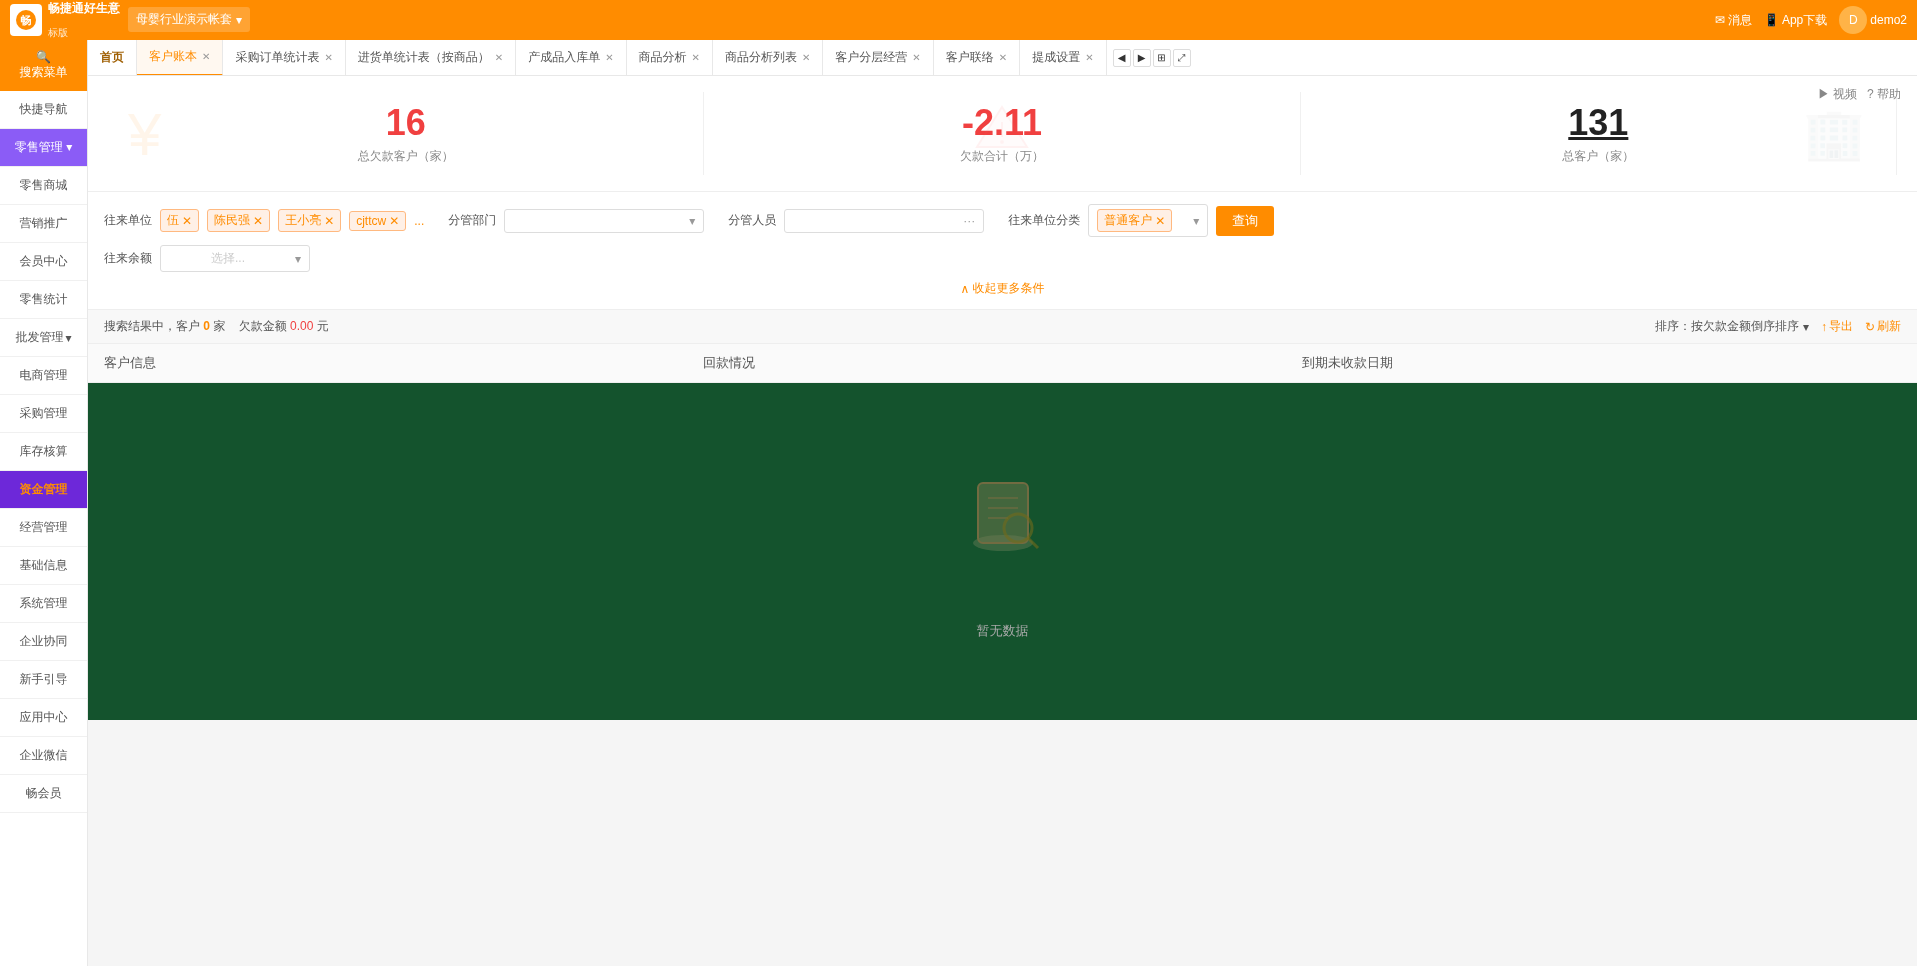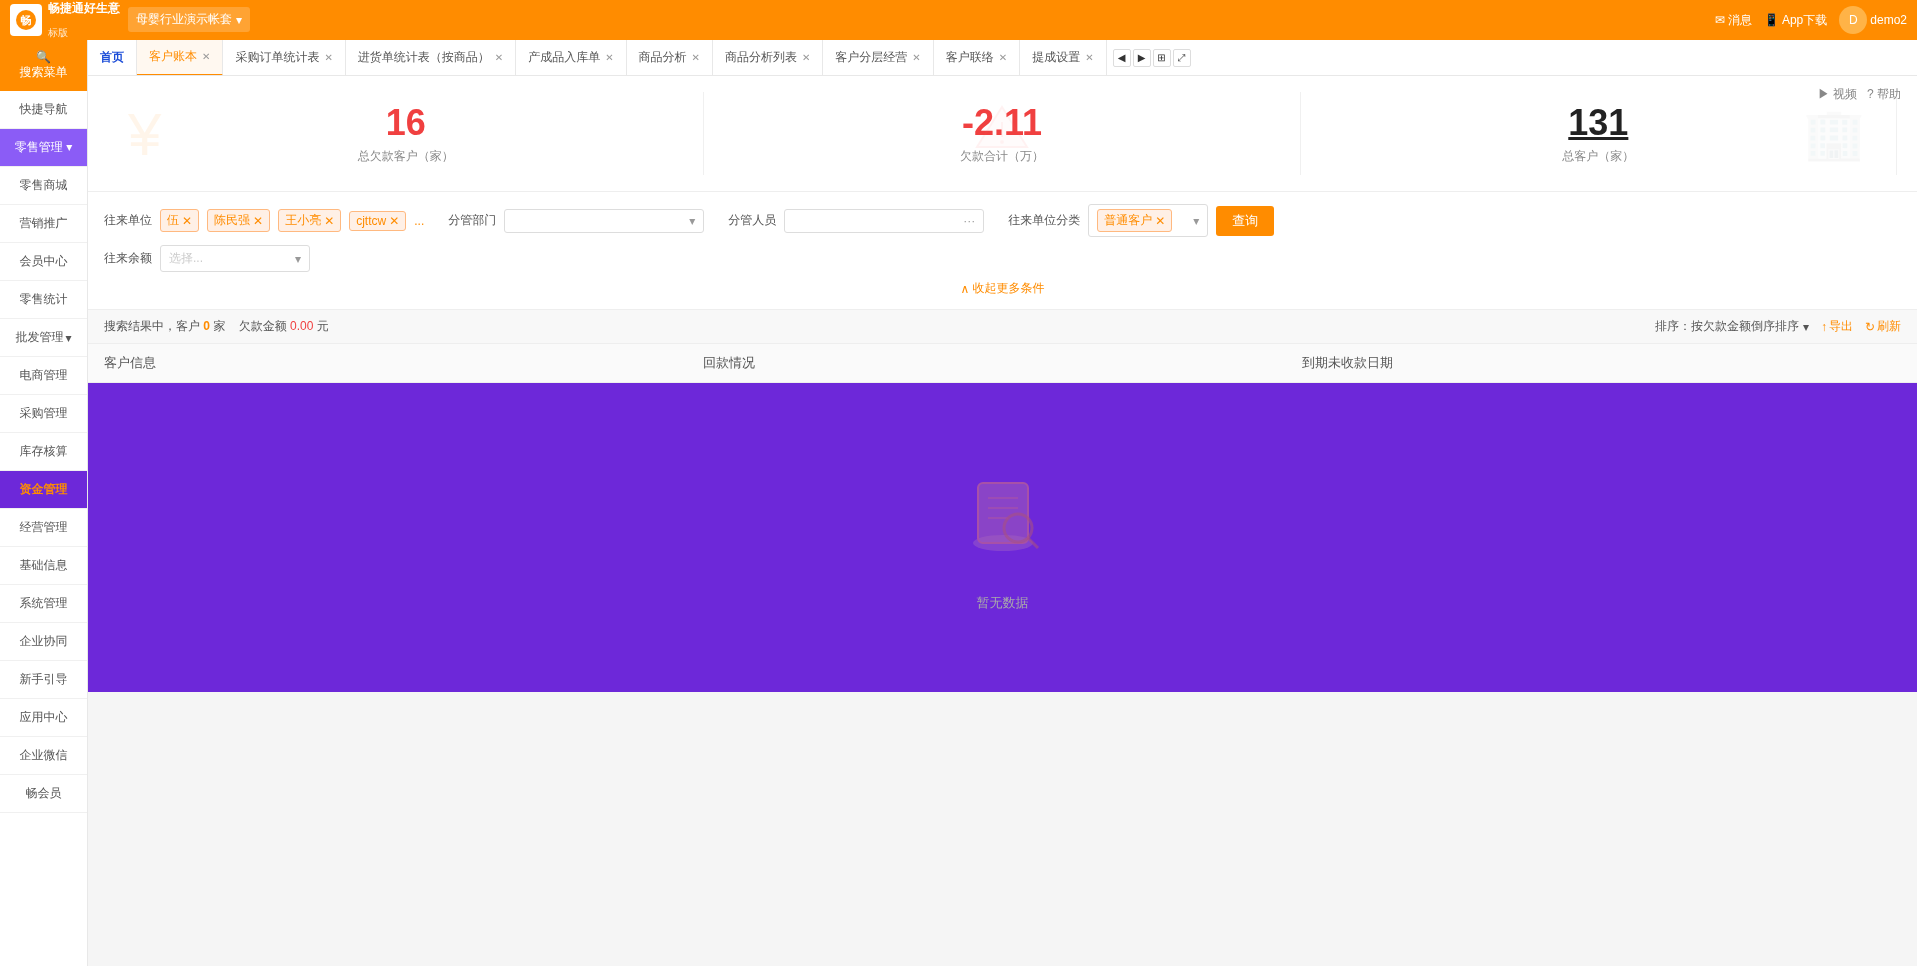--- a/index.html
+++ b/index.html
@@ -26,21 +26,21 @@
     .sidebar-search { background: #ff8c00; color: #fff; text-align: center; padding: 10px 4px; font-size: 12px; cursor: pointer; }
     .sidebar-nav-item { padding: 10px 4px; text-align: center; font-size: 12px; color: #555; cursor: pointer; border-bottom: 1px solid #f0f0f0; }
     .sidebar-nav-item.active { background: #8b5cf6; color: #fff; }
     .sidebar-nav-item.has-arrow { display: flex; align-items: center; justify-content: center; gap: 2px; }
     .sidebar-nav-item.sub-active { color: #ff8c00; font-weight: bold; }
 
     
     .tab-item { display: flex; align-items: center; height: 36px; padding: 0 12px; font-size: 12px; color: #555; cursor: pointer; white-space: nowrap; border-right: 1px solid #e8e8e8; flex-shrink: 0; }
     .tab-item.active { color: #ff8c00; border-bottom: 2px solid #ff8c00; background: #fff8f0; }
     .tab-item .tab-close { margin-left: 5px; color: #999; font-size: 10px; }
-    .tab-item.home { color: #1d4ed8; font-weight: bold; }
+    .tab-item.home { color: #a16207; font-weight: bold; }
     .tab-arrows { display: flex; align-items: center; gap: 2px; padding: 0 6px; }
     .tab-arrow-btn { width: 18px; height: 18px; border: 1px solid #ddd; border-radius: 2px; display: flex; align-items: center; justify-content: center; cursor: pointer; font-size: 10px; background: #fff; }
     .tab-expand-btn { width: 18px; height: 18px; border: 1px solid #ddd; border-radius: 2px; display: flex; align-items: center; justify-content: center; cursor: pointer; font-size: 10px; background: #fff; }
 
     
     .stats-strip { background: #fff; display: flex; align-items: center; padding: 16px 20px; gap: 0; border-bottom: 1px solid #eee; position: relative; }
     .stat-block { flex: 1; display: flex; flex-direction: column; align-items: center; justify-content: center; padding: 10px 20px; border-right: 1px solid #f0f0f0; position: relative; }
     .stat-block:last-child { border-right: none; }
     .stat-number { font-size: 36px; font-weight: bold; }
     .stat-number.red { color: #f04040; }
@@ -63,29 +63,29 @@
     .query-btn { background: #ff8c00; color: #fff; border: none; border-radius: 3px; padding: 6px 16px; font-size: 13px; cursor: pointer; }
 
     
     .results-bar { background: #f8f8f8; padding: 8px 16px; display: flex; align-items: center; justify-content: space-between; border-bottom: 1px solid #eee; font-size: 12px; color: #555; }
     .results-left { display: flex; gap: 16px; }
     .results-right { display: flex; align-items: center; gap: 12px; }
     .sort-select { display: flex; align-items: center; gap: 4px; color: #555; cursor: pointer; }
     .action-btn { color: #ff8c00; cursor: pointer; display: flex; align-items: center; gap: 2px; }
 
     
-    .data-table { width: 100%; background: #6d28d9; }
+    .data-table { width: 100%; background: #14532d; }
     .table-header { display: flex; padding: 10px 16px; border-bottom: 1px solid #eee; background: #fafafa; }
     .table-col { flex: 1; font-size: 13px; color: #555; font-weight: normal; }
     .table-col.wide { flex: 2; }
 
     
     .empty-state { display: flex; flex-direction: column; align-items: center; justify-content: center; padding: 80px 0; }
     .empty-icon { font-size: 80px; opacity: 0.4; margin-bottom: 12px; }
-    .empty-text { font-size: 13px; color: #aaa; }
+    .empty-text { font-size: 13px; color: #aaa; margin-top: 28px; }
 
     
     .avatar { width: 28px; height: 28px; border-radius: 50%; background: #ffb347; display: flex; align-items: center; justify-content: center; color: #fff; font-size: 12px; }
 
     
     ::-webkit-scrollbar { width: 4px; height: 4px; }
     ::-webkit-scrollbar-thumb { background: #ddd; border-radius: 2px; }
   </style>
 </head>
 <body>
@@ -325,21 +325,21 @@
               </div>
               <span>▾</span>
             </div>
 
             <button class="query-btn">查询</button>
           </div>
 
           <div class="filter-row">
             <span class="filter-label">往来余额</span>
             <div class="filter-select" style="min-width:150px;">
-              <span style="color:#ccc;">选择...</span>
+              <span style="color:#ccc;margin-left:42px;">选择...</span>
               <span>▾</span>
             </div>
           </div>
 
           <div style="text-align:center;">
             <div class="collapse-btn">
               <span>∧</span>
               <span>收起更多条件</span>
             </div>
           </div>

